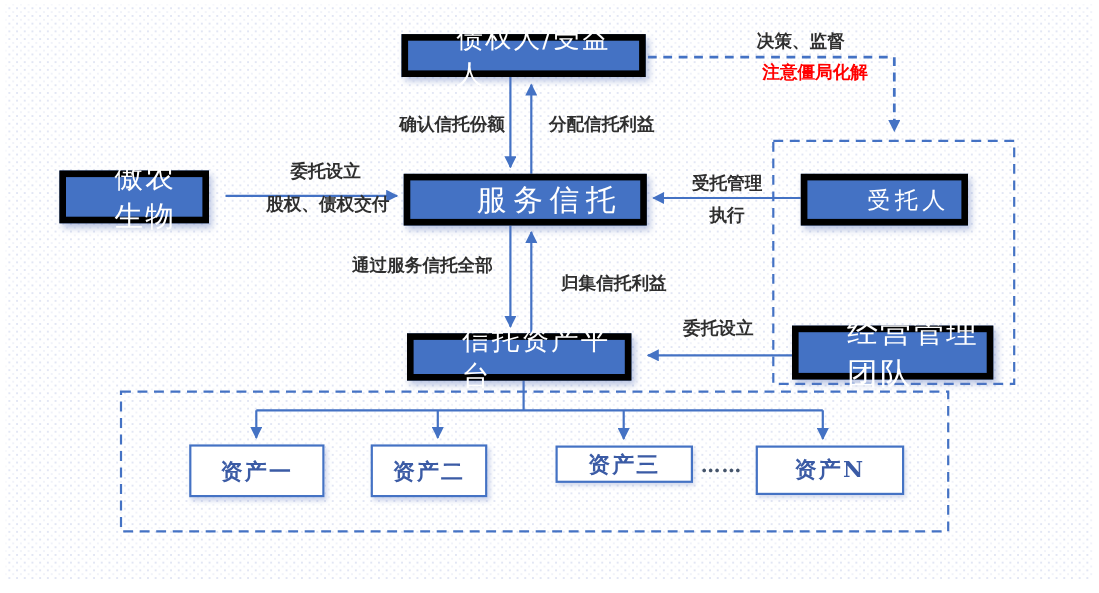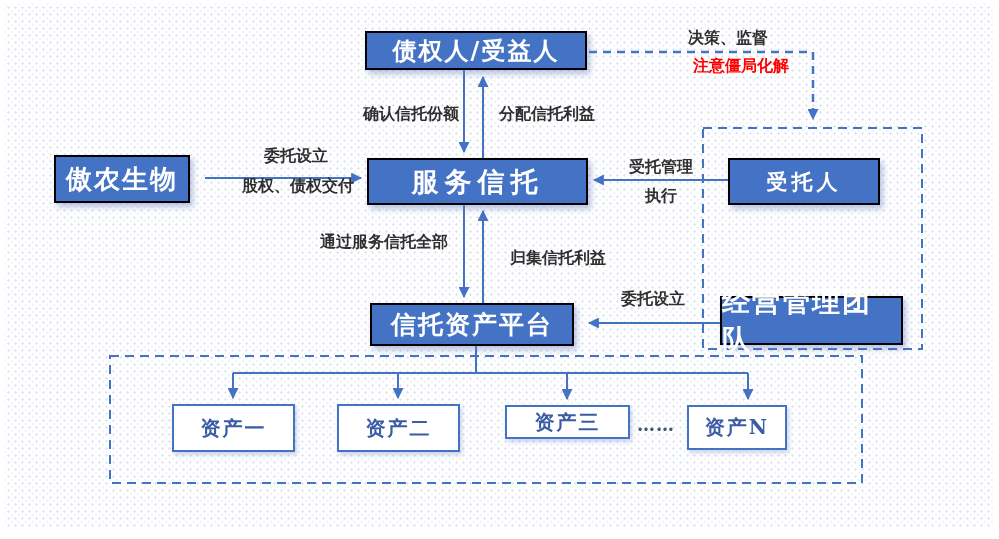--- a/index.html
+++ b/index.html
@@ -8,23 +8,23 @@
   .canvas{position:absolute;left:0;top:0;width:999px;height:539px;background:#ffffff;}
   .dots{position:absolute;left:5px;top:4px;right:5px;bottom:12px;
         background-image:
           radial-gradient(circle, rgba(110,130,200,0.20) 1px, transparent 1.3px),
           radial-gradient(circle, rgba(140,155,210,0.13) 1px, transparent 1.3px);
         background-size:7px 7px,7px 7px;
         background-position:0 0,3.5px 3.5px;}
   svg.layer{position:absolute;left:0;top:0;}
   .node{position:absolute;display:flex;align-items:center;justify-content:center;
         background:var(--node-fill,#4472C4);color:var(--node-text,#fff);
-        font-weight:bold;letter-spacing:2px;
-        border:2px solid #000000;box-sizing:border-box;
-        box-shadow:3px 4px 6px rgba(100,125,190,0.45);}
+        font-weight:normal;letter-spacing:2px;
+        border:6px solid #000000;box-sizing:border-box;
+        box-shadow:3px 4px 6px rgba(100,125,190,0.45);padding-left:44px;}
   .asset{position:absolute;display:flex;align-items:center;justify-content:center;
         background:var(--asset-fill,#fff);color:var(--asset-text,#3B5BA5);
         font-weight:bold;font-size:20px;letter-spacing:2px;
         border:2px solid var(--asset-border,#4472C4);box-sizing:border-box;
         box-shadow:2px 3px 4px rgba(120,140,200,0.35);}
   .elabel{position:absolute;transform:translate(-50%,-50%);white-space:nowrap;
         color:var(--label-text,#2F2F2F);font-size:16px;font-weight:bold;}
   .elabel.red{color:var(--warning-text,#FF0000);}
   .ellipsis{position:absolute;transform:translate(-50%,-50%);color:#44546A;
         font-size:18px;font-weight:bold;letter-spacing:1px;}
@@ -86,27 +86,27 @@
     <span>经营管理团队</span>
   </div>
 
   <div class="node" style="left:370px;top:303px;width:204px;height:43px;font-size:25px;">
     <span>信托资产平台</span>
   </div>
 
   <div class="asset" style="left:172px;top:404px;width:123px;height:48px;">
     <span>资产一</span>
   </div>
-  <div class="asset" style="left:337px;top:404px;width:123px;height:48px;">
+  <div class="asset" style="left:337px;top:404px;width:106px;height:48px;">
     <span>资产二</span>
   </div>
   <div class="asset" style="left:505px;top:405px;width:125px;height:34px;">
     <span>资产三</span>
   </div>
-  <div class="asset" style="left:687px;top:405px;width:100px;height:45px;">
+  <div class="asset" style="left:687px;top:405px;width:135px;height:45px;">
     <span>资产N</span>
   </div>
   <div class="ellipsis" style="left:656px;top:424px;">……</div>
 
   <div class="elabel" style="left:411px;top:114px;">确认信托份额</div>
   <div class="elabel" style="left:547px;top:114px;">分配信托利益</div>
   <div class="elabel" style="left:296px;top:156px;">委托设立</div>
   <div class="elabel" style="left:298px;top:186px;">股权、债权交付</div>
   <div class="elabel" style="left:661px;top:167px;">受托管理</div>
   <div class="elabel" style="left:661px;top:196px;">执行</div>

